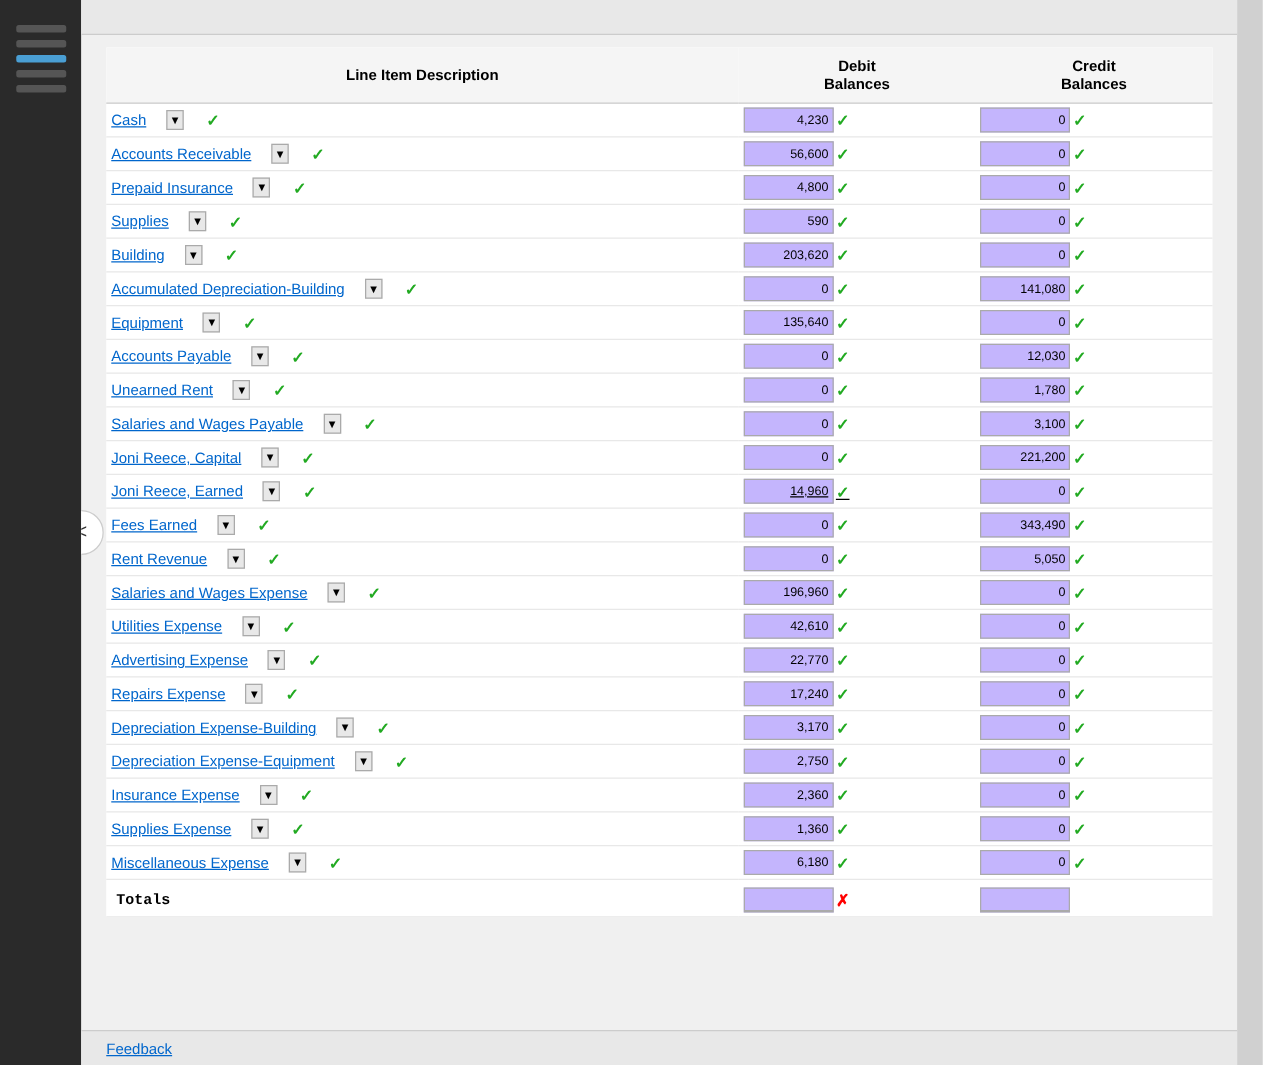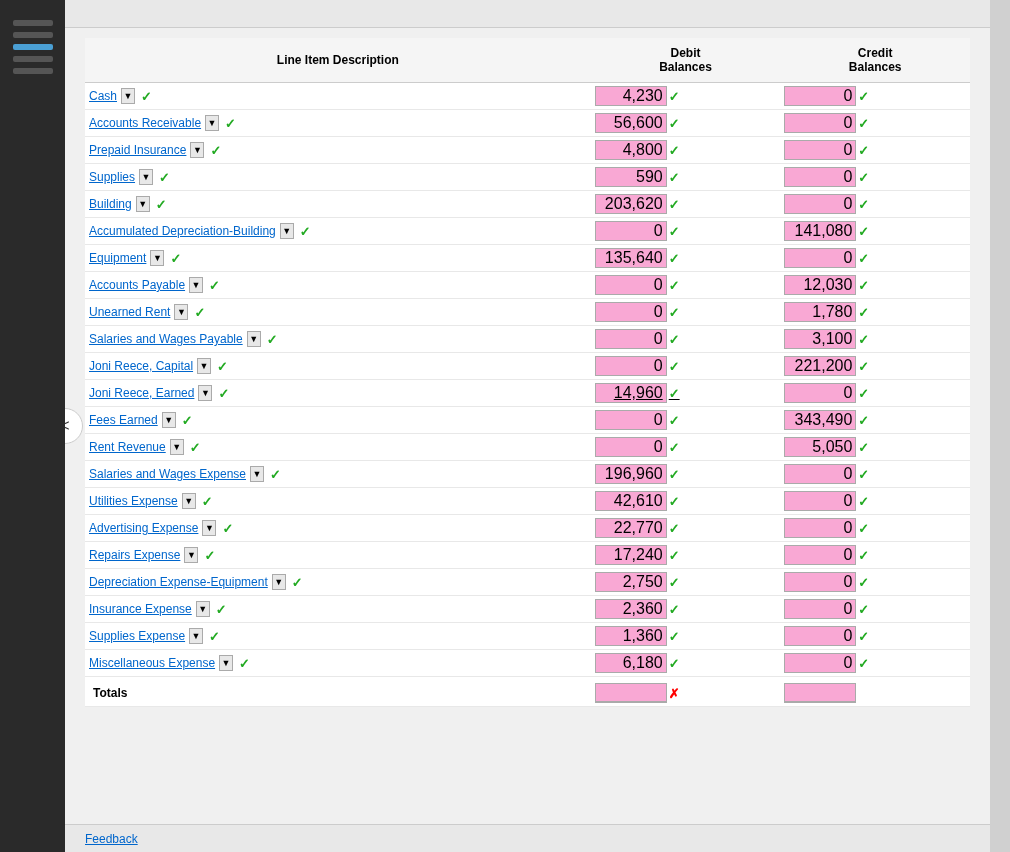--- a/index.html
+++ b/index.html
@@ -96,21 +96,21 @@
       width: 120px;
     }
     tbody tr td {
       padding: 3px 4px;
       vertical-align: middle;
       border-bottom: 1px solid #e8e8e8;
     }
     .line-item-cell {
       display: flex;
       align-items: center;
-      gap: 4px;
+      gap: 16px;
     }
     .line-item-text {
       color: #0066cc;
       text-decoration: underline;
       font-size: 12px;
       cursor: pointer;
     }
     .dropdown-arrow {
       width: 14px;
       height: 16px;
@@ -133,22 +133,22 @@
       display: flex;
       align-items: center;
       gap: 2px;
     }
     .balance-input {
       width: 72px;
       height: 20px;
       border: 1px solid #aaa;
       text-align: right;
       padding-right: 3px;
-      font-size: 16px;
-      background: #f9a8d4;
+      font-size: 10px;
+      background: #c4b5fd;
     }
     .check-icon {
       color: #22aa22;
       font-weight: bold;
       font-size: 13px;
     }
     .error-x {
       color: red;
       font-weight: bold;
       font-size: 13px;
@@ -587,20 +587,41 @@
             <td style="text-align: center;">
     <div class="input-cell">
       <input type="text" class="balance-input" value="0" style="">
       <span class="check-icon">✓</span>
     </div>
   </td>
           </tr>
           <tr>
             <td>
     <div class="line-item-cell">
+      <span class="line-item-text">Depreciation Expense-Building</span>
+      <div class="dropdown-arrow">▼</div>
+      <span class="check-green">✓</span>
+    </div>
+  </td>
+            <td style="text-align: center;">
+    <div class="input-cell">
+      <input type="text" class="balance-input" value="3,170" style="">
+      <span class="check-icon">✓</span>
+    </div>
+  </td>
+            <td style="text-align: center;">
+    <div class="input-cell">
+      <input type="text" class="balance-input" value="0" style="">
+      <span class="check-icon">✓</span>
+    </div>
+  </td>
+          </tr>
+          <tr>
+            <td>
+    <div class="line-item-cell">
       <span class="line-item-text">Depreciation Expense-Equipment</span>
       <div class="dropdown-arrow">▼</div>
       <span class="check-green">✓</span>
     </div>
   </td>
             <td style="text-align: center;">
     <div class="input-cell">
       <input type="text" class="balance-input" value="2,750" style="">
       <span class="check-icon">✓</span>
     </div>
@@ -669,21 +690,21 @@
     </div>
   </td>
             <td style="text-align: center;">
     <div class="input-cell">
       <input type="text" class="balance-input" value="0" style="">
       <span class="check-icon">✓</span>
     </div>
   </td>
           </tr>
           <tr class="totals-row">
-            <td style="padding-left: 8px;">Totals</td>
+            <td style="padding-left: 8px; font-family: Liberation Mono, monospace;">Totals</td>
             <td>
   <div class="input-cell">
     <input type="text" class="balance-input" value="" style="border-bottom: 2px solid rgb(170, 170, 170);">
     <span class="error-x">✗</span>
   </div>
 </td>
             <td>
   <div class="input-cell">
     <input type="text" class="balance-input" value="" style="border-bottom: 2px solid rgb(170, 170, 170);">
   </div>

